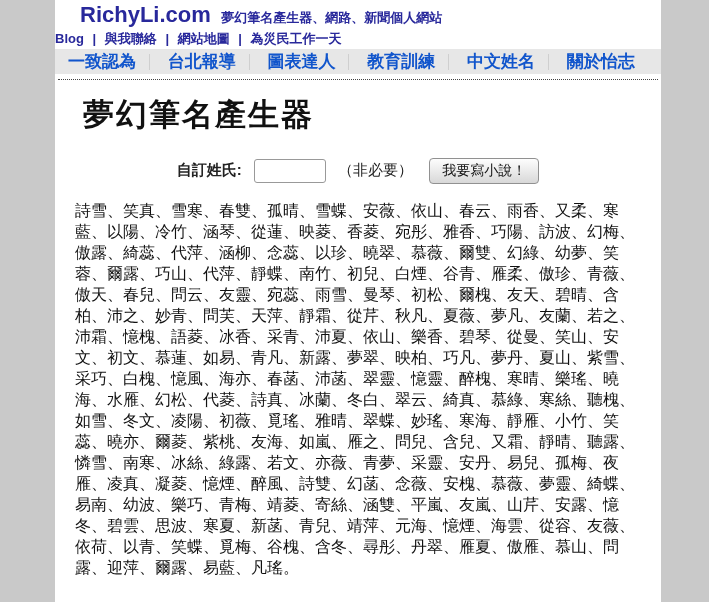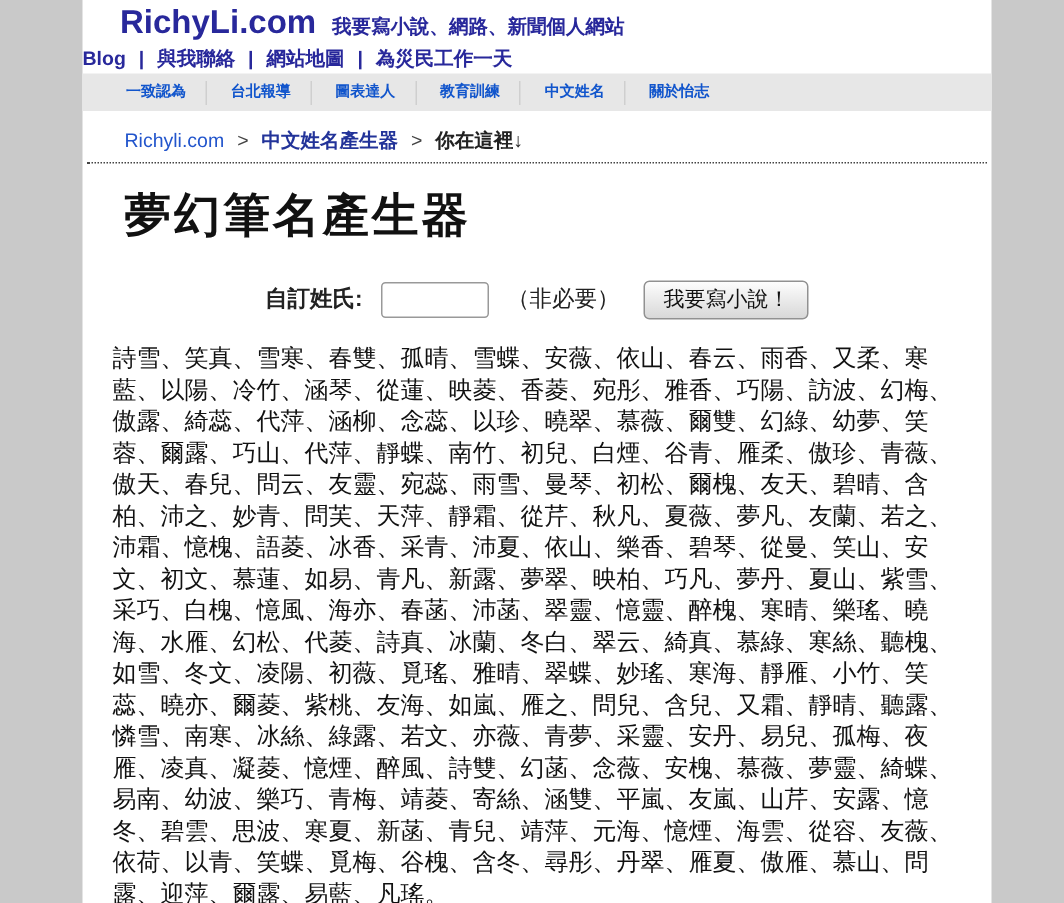--- a/index.html
+++ b/index.html
@@ -18,21 +18,21 @@
   .site-tagline { font-size:13px; font-weight:bold; color:#28289b; margin-left:6px; }
   .top-links {
     text-align:left; padding-right:10px; margin-top:2px;
     font-size:13px; font-weight:bold; color:#28289b; line-height:14px; white-space:nowrap;
   }
   .top-links .lnk { cursor:pointer; }
   .top-links .sep { margin:0 5px; }
   
   .navbar {
     margin-top:3px; background:#e7e7e7; height:25px; line-height:25px;
-    padding-left:16px; font-size:10px; font-weight:bold; white-space:nowrap;
+    font-size:17px; font-weight:bold; white-space:nowrap;
   }
   .nav-item {
     display:inline-block; color:#1155cc; padding:0 13px; cursor:pointer;
     border-right:1px solid #cfcfcf; line-height:16px;
   }
   .nav-item:last-child { border-right:none; }
   
   .breadcrumb { margin:11px 0 0 28px; font-size:13px; color:#333; white-space:nowrap; }
   .bc-site { color:#2255cc; cursor:pointer; }
   .bc-link { color:#223399; font-weight:bold; cursor:pointer; }
@@ -61,21 +61,21 @@
     color:#111111; text-align:left; word-break:break-all;
   }
 </style>
 </head>
 <body>
 
 <div class="content">
 
   <div class="site-line">
     <span class="site-name">RichyLi.com</span>
-    <span class="site-tagline">我要寫小說、網路、新聞個人網站</span>
+    <span class="site-tagline">夢幻筆名產生器、網路、新聞個人網站</span>
   </div>
 
   <div class="top-links">
     <span class="lnk">Blog</span>
     <span class="sep">|</span>
     <span class="lnk">與我聯絡</span>
     <span class="sep">|</span>
     <span class="lnk">網站地圖</span>
     <span class="sep">|</span>
     <span class="lnk">為災民工作一天</span>
@@ -83,27 +83,20 @@
 
   <div class="navbar">
     <span class="nav-item">一致認為</span>
     <span class="nav-item">台北報導</span>
     <span class="nav-item">圖表達人</span>
     <span class="nav-item">教育訓練</span>
     <span class="nav-item">中文姓名</span>
     <span class="nav-item">關於怡志</span>
   </div>
 
-  <div class="breadcrumb">
-    <span class="bc-site">Richyli.com</span>
-    <span class="bc-sep">&gt;</span>
-    <span class="bc-link">中文姓名產生器</span>
-    <span class="bc-sep">&gt;</span>
-    <span class="bc-current">你在這裡↓</span>
-  </div>
   <div class="dotted-rule"></div>
 
   <div class="page-title">夢幻筆名產生器</div>
 
   <div class="form-row">
     <span class="surname-label">自訂姓氏:</span>
     <input class="surname-input" type="text" value="" style="">
     <span class="optional-note">（非必要）</span>
     <button class="submit-btn">我要寫小說！</button>
   </div>

